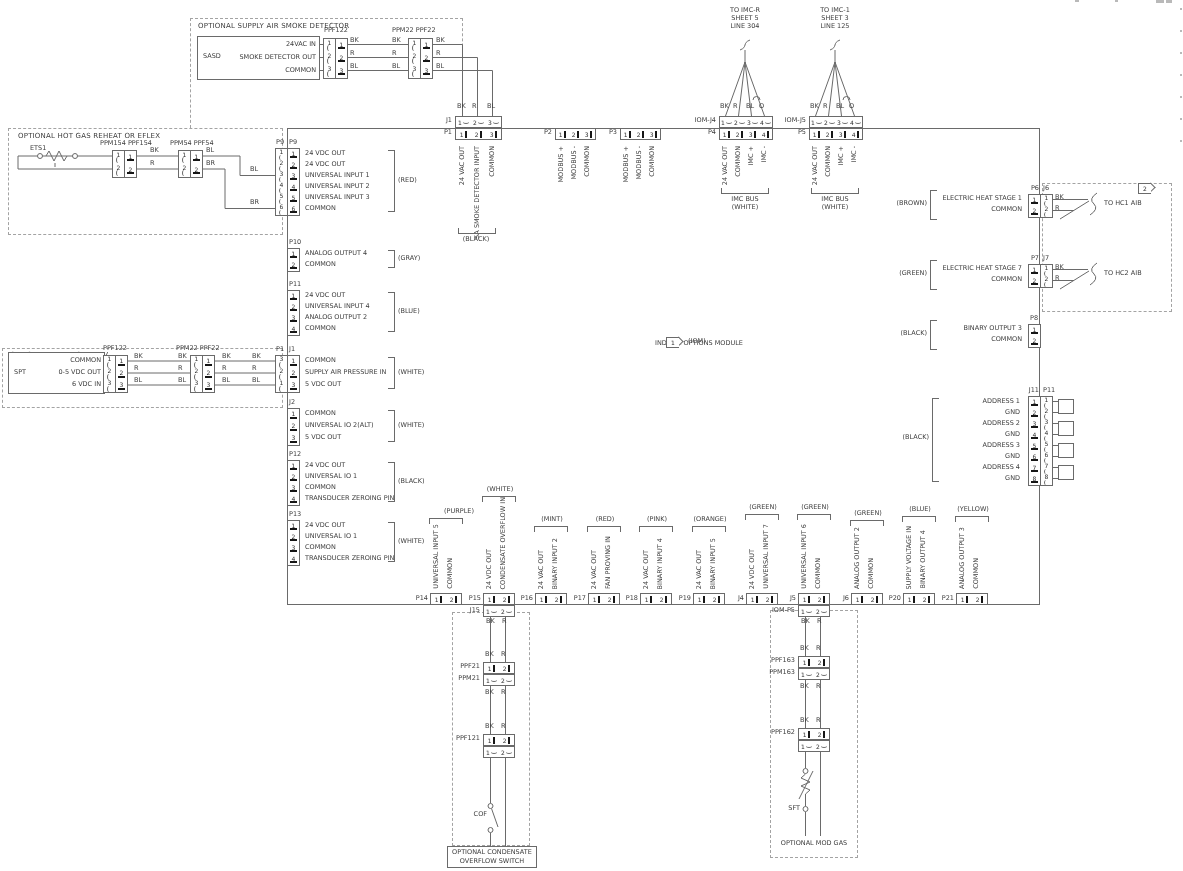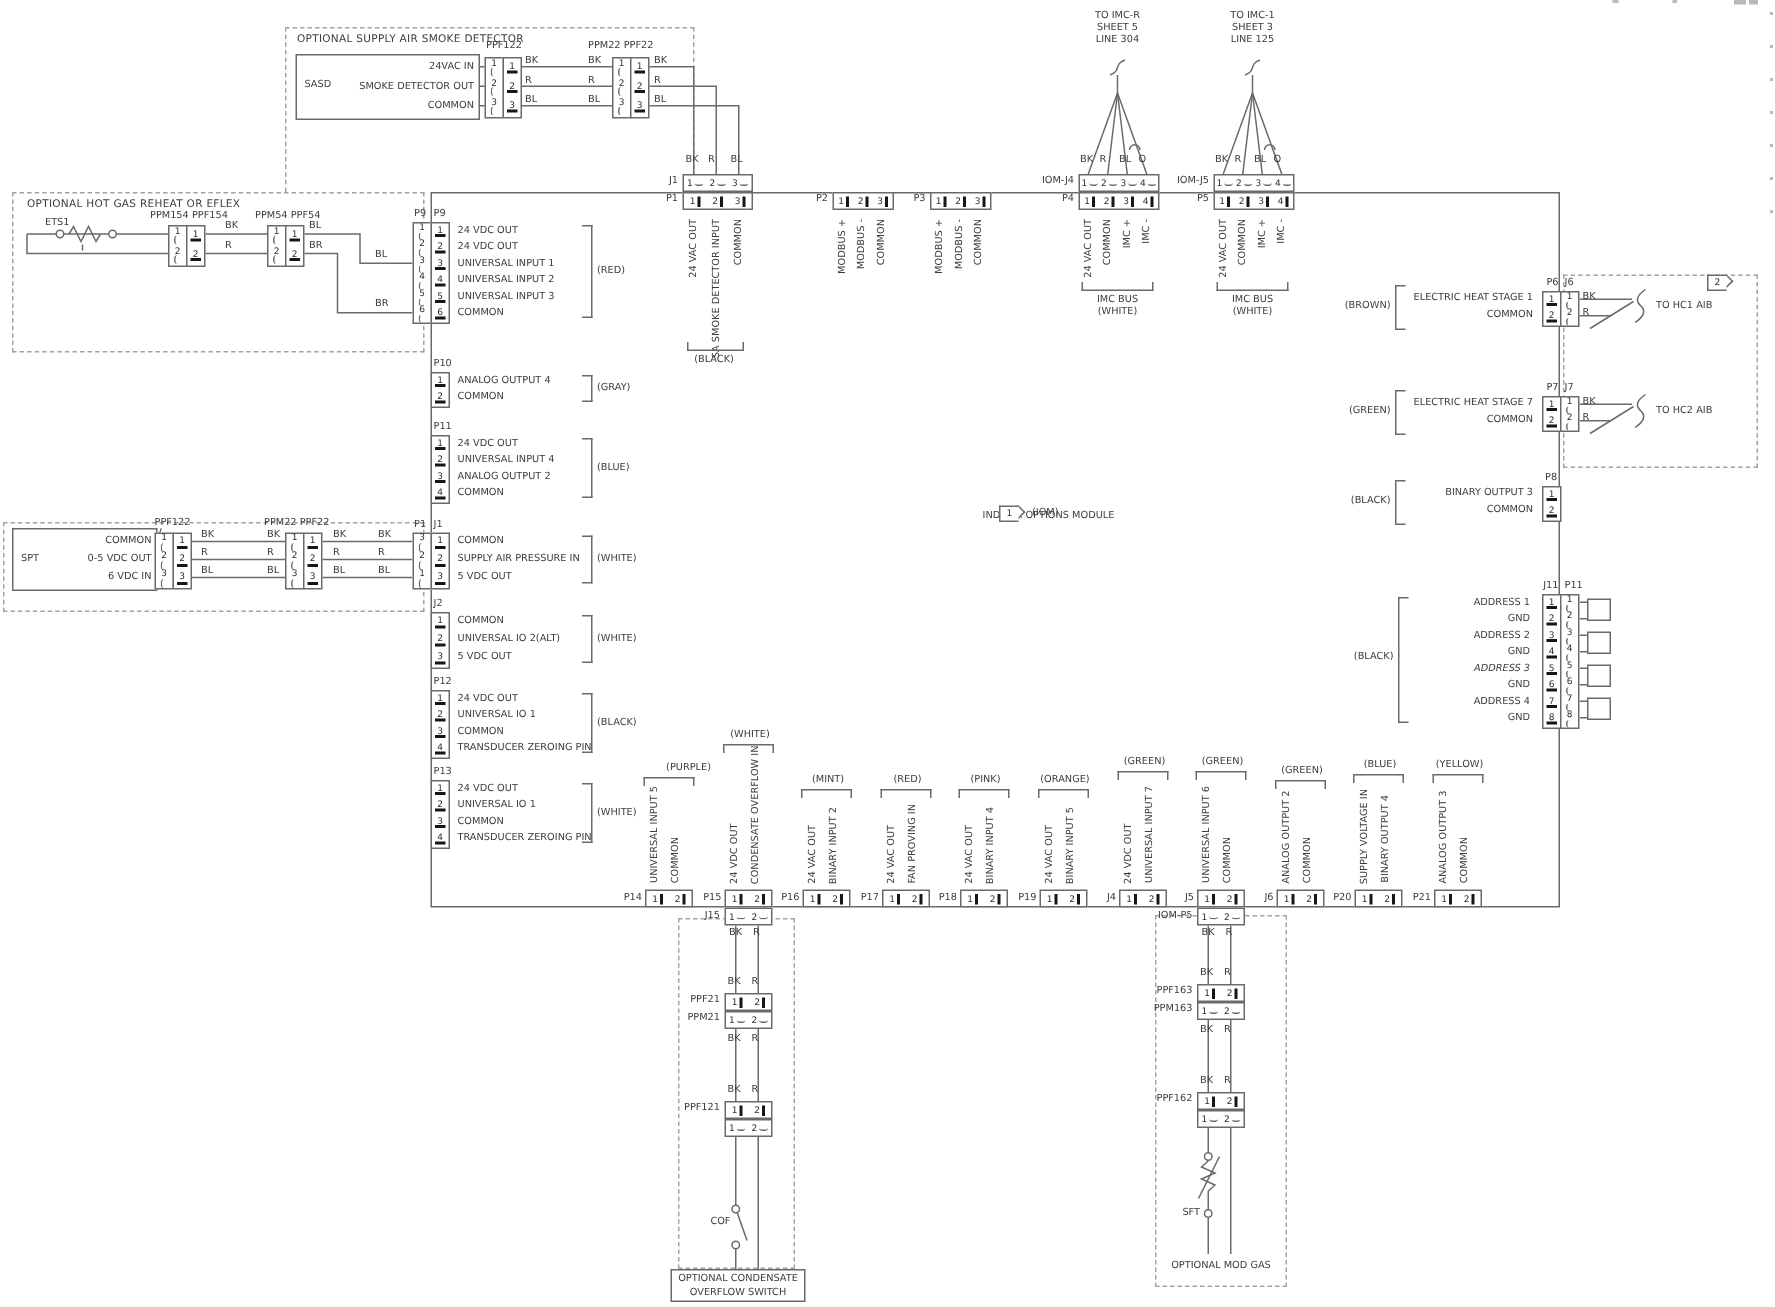--- a/index.html
+++ b/index.html
@@ -836,21 +836,21 @@
         <span>8</span>
         <i class="arc"></i>
       </div>
     </div>
     <div class="t" style="right: 144px; top: 387px;">J11</div>
     <div class="t" style="left: 1043px; top: 387px;">P11</div>
     <div class="t" style="right: 163px; top: 397.5px;">ADDRESS 1</div>
     <div class="t" style="right: 163px; top: 408.5px;">GND</div>
     <div class="t" style="right: 163px; top: 419.5px;">ADDRESS 2</div>
     <div class="t" style="right: 163px; top: 430.5px;">GND</div>
-    <div class="t" style="right: 163px; top: 441.5px; font-style: italic;">ADDRESS 3</div>
+    <div class="t" style="right: 163px; top: 441.5px;">ADDRESS 3</div>
     <div class="t" style="right: 163px; top: 452.5px;">GND</div>
     <div class="t" style="right: 163px; top: 463.5px;">ADDRESS 4</div>
     <div class="t" style="right: 163px; top: 474.5px;">GND</div>
     <div class="brkL" style="left: 932px; top: 398px; width: 7px; height: 84px;"></div>
     <div class="t" style="right: 254px; top: 434px;">(BLACK)</div>
     <div class="cbox" style="left: 1058px; top: 399px; width: 16px; height: 15px;"></div>
     <div class="cbox" style="left: 1058px; top: 421px; width: 16px; height: 15px;"></div>
     <div class="cbox" style="left: 1058px; top: 443px; width: 16px; height: 15px;"></div>
     <div class="cbox" style="left: 1058px; top: 465px; width: 16px; height: 15px;"></div>
     <div class="t" style="right: 755px; top: 595px;">P14</div>

